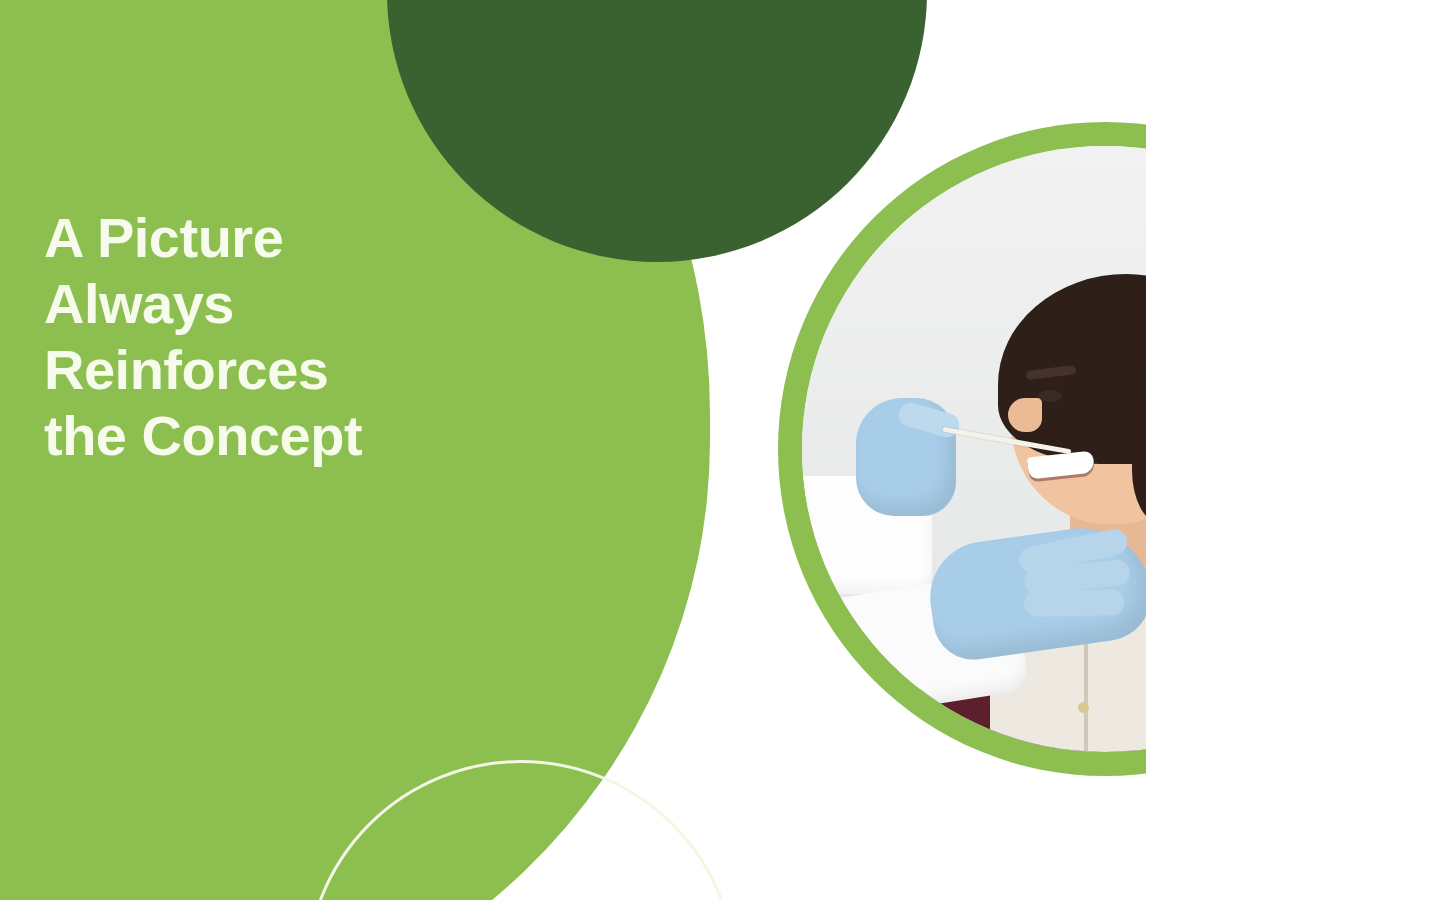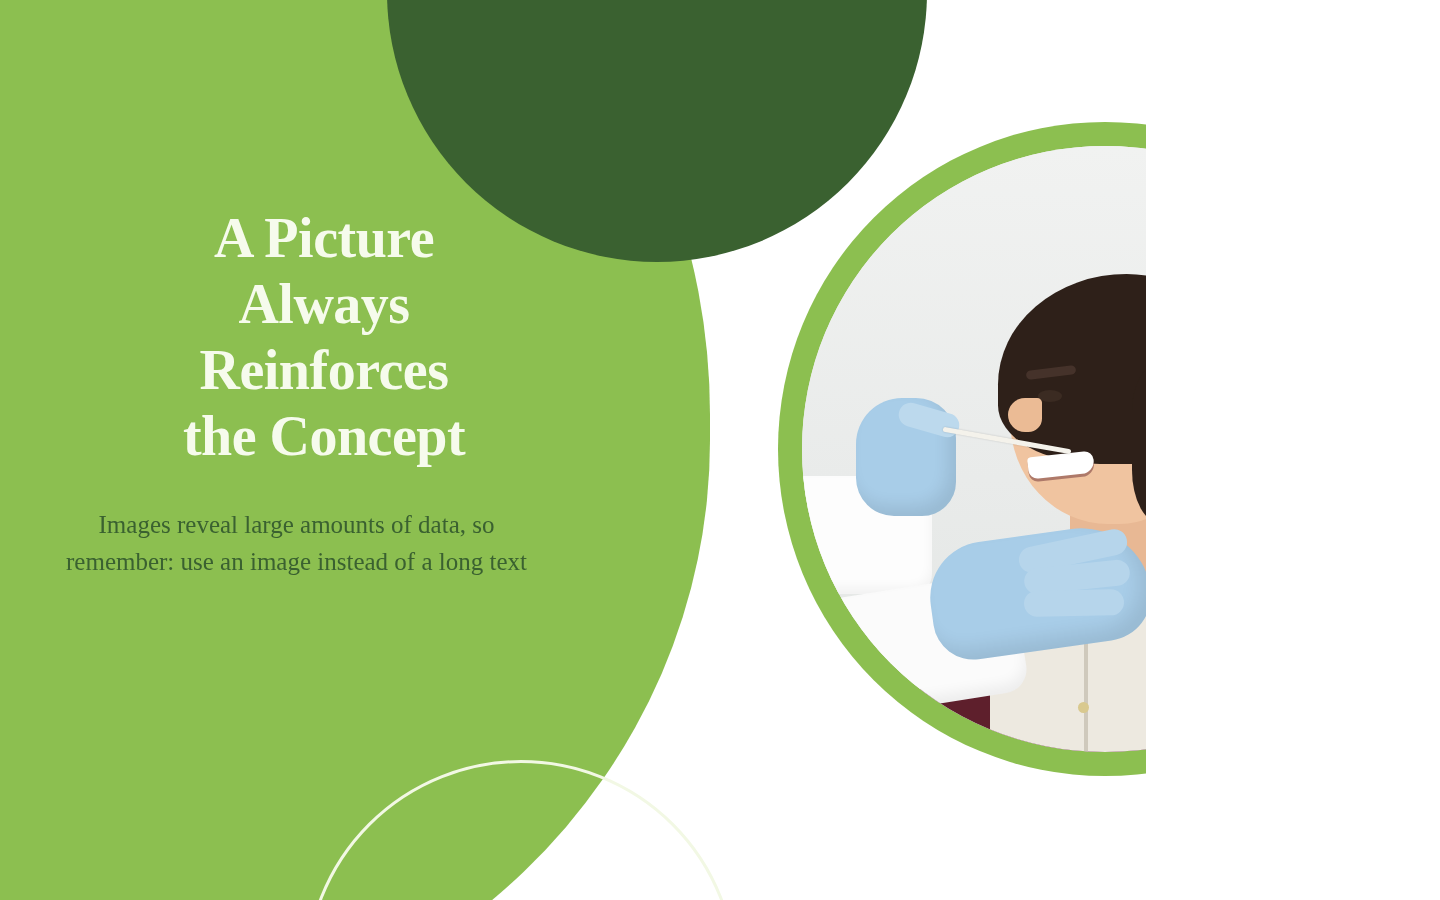--- a/index.html
+++ b/index.html
@@ -6,22 +6,21 @@
     margin: 0;
     padding: 0;
     background: #ffffff;
   }
   #slide {
     position: relative;
     width: 1146px;
     height: 900px;
     overflow: hidden;
     background: #ffffff;
-    font-family: Liberation Serif, serif;
-    text-align: center;
+    font-family: Liberation Sans, sans-serif;
   }
 
   
   .shape { position: absolute; }
 
   
   #blob-left {
     left: -560px;
     top: -220px;
     width: 1270px;
@@ -292,21 +291,20 @@
   <div class="shape" id="blob-left-fill"></div>
   <div class="shape" id="blob-left"></div>
   <div class="shape" id="thin-ring"></div>
   <div class="shape" id="circle-dark"></div>
 
   <div id="text-block">
     <h1 id="title">A Picture
 Always
 Reinforces
 the Concept</h1>
-    <p id="subtitle">Images reveal large amounts of data, so remember: use an image instead of a long text</p>
   </div>
 
   <div id="photo-ring">
     <div id="photo-clip">
       <div id="photo-scene">
 
         <div class="ph" id="chair-blue"></div>
         <div class="ph" id="chair-back"></div>
         <div class="ph" id="chair-hole"></div>
         <div class="ph" id="chair-seat"></div>

